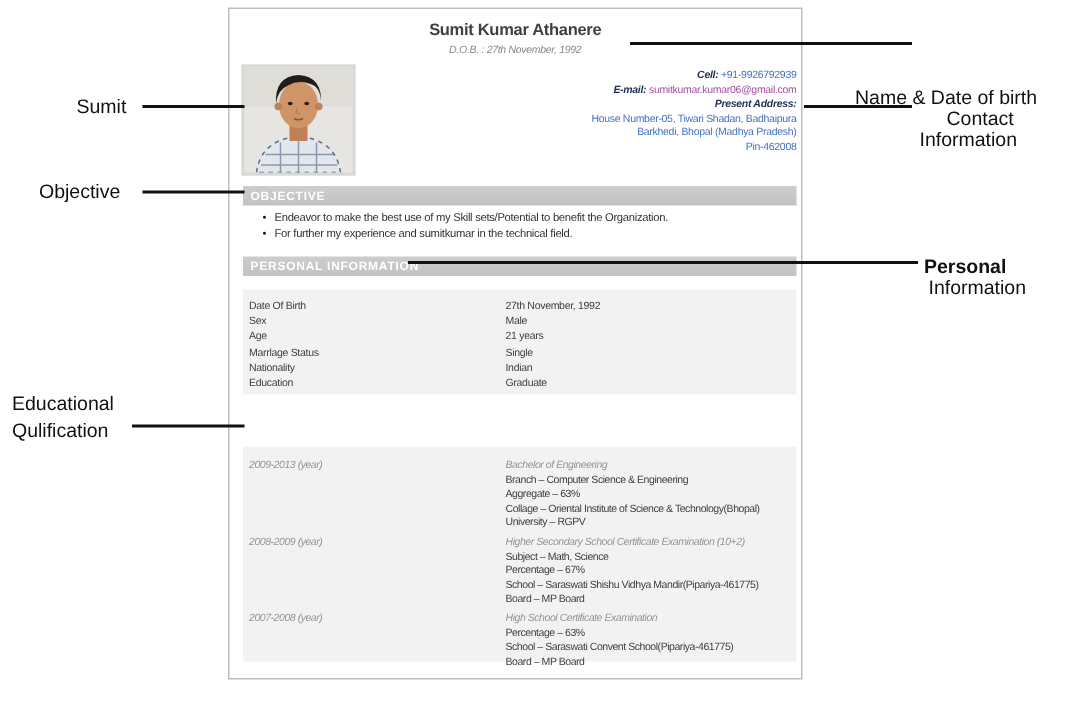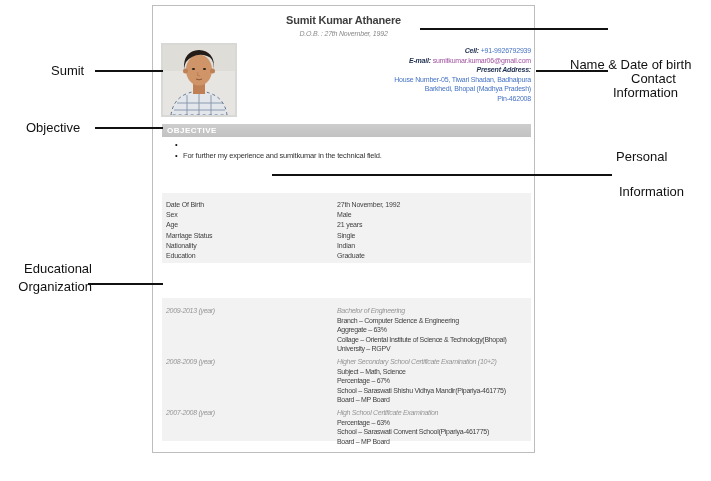--- a/index.html
+++ b/index.html
@@ -4,21 +4,21 @@
 <style>
   html,body { margin:0; padding:0; background:#ffffff; }
   .canvas {
     position:relative; width:711px; height:481px; overflow:hidden;
     background:#ffffff; font-family:"Liberation Sans", sans-serif;
   }
 
   
   .call-label { position:absolute; font-size:13px; color:#111111; white-space:nowrap; }
   .call-line  { position:absolute; height:2px; background:#111111; z-index:6; }
-  .edu-call   { width:84px; text-align:right; line-height:18px; white-space:normal; }
+  .edu-call   { width:84px; text-align:left; line-height:18px; white-space:normal; }
 
   
   .page {
     position:absolute; left:152px; top:5px; width:383px; height:448px;
     background:#ffffff; border:1px solid #bdbdbd; box-sizing:border-box;
     letter-spacing:-0.2px;
   }
   .res-name {
     position:absolute; left:0; right:0; top:8px; text-align:center;
     font-size:11px; font-weight:bold; color:#3f3f3f; 
@@ -79,32 +79,32 @@
 <div class="canvas">
 
   <div class="call-label" style="left:51px; top:63px;">Sumit</div>
   <div class="call-line" style="left:95px; top:70px; width:68px;"></div>
 
   <div class="call-label" style="left:26px; top:120px;">Objective</div>
   <div class="call-line" style="left:95px; top:127px; width:68px;"></div>
 
   <div class="call-label edu-call" style="left:8px; top:260px;">
     <span>Educational</span><br>
-    <span>Organization</span>
+    <span>Qulification</span>
   </div>
   <div class="call-line" style="left:88px; top:283px; width:75px;"></div>
 
   <div class="call-label" style="left:570px; top:9px;margin-top:48px;">Name &amp; Date of birth</div>
   <div class="call-line" style="left:420px; top:28px; width:188px;"></div>
 
   <div class="call-label" style="left:631px; top:59px;margin-top:12px;">Contact</div>
   <div class="call-label" style="left:613px; top:85px;">Information</div>
   <div class="call-line" style="left:536px; top:70px; width:72px;"></div>
 
-  <div class="call-label" style="left:616px; top:149px;">Personal</div>
+  <div class="call-label" style="left:616px; top:170px;font-weight:bold;">Personal</div>
   <div class="call-label" style="left:619px; top:184px;">Information</div>
   <div class="call-line" style="left:272px; top:174px; width:340px;"></div>
 
   <div class="page">
 
     <div class="res-name">Sumit Kumar Athanere</div>
     <div class="res-dob">D.O.B. : 27th November, 1992</div>
 
     <div class="photo">
       <svg viewBox="0 0 72 70">
@@ -138,27 +138,29 @@
       <div>House Number-05, Tiwari Shadan, Badhaipura</div>
       <div>Barkhedi, Bhopal (Madhya Pradesh)</div>
       <div>Pin-462008</div>
     </div>
 
     <div class="bar bar-objective">OBJECTIVE</div>
 
     <div class="objective-list">
       <div class="obj-item">
         <span class="obj-dot">•</span>
+        <span>Endeavor to make the best use of my Skill sets/Potential to benefit the Organization.</span>
       </div>
       <div class="obj-item">
         <span class="obj-dot">•</span>
         <span>For further my experience and sumitkumar in the technical field.</span>
       </div>
     </div>
 
+    <div class="bar bar-personal">PERSONAL INFORMATION</div>
 
     <div class="pinfo">
       <div class="prow">
         <span class="plabel">Date Of Birth</span>
         <span class="pvalue">27th November, 1992</span>
       </div>
       <div class="prow">
         <span class="plabel">Sex</span>
         <span class="pvalue">Male</span>
       </div>

